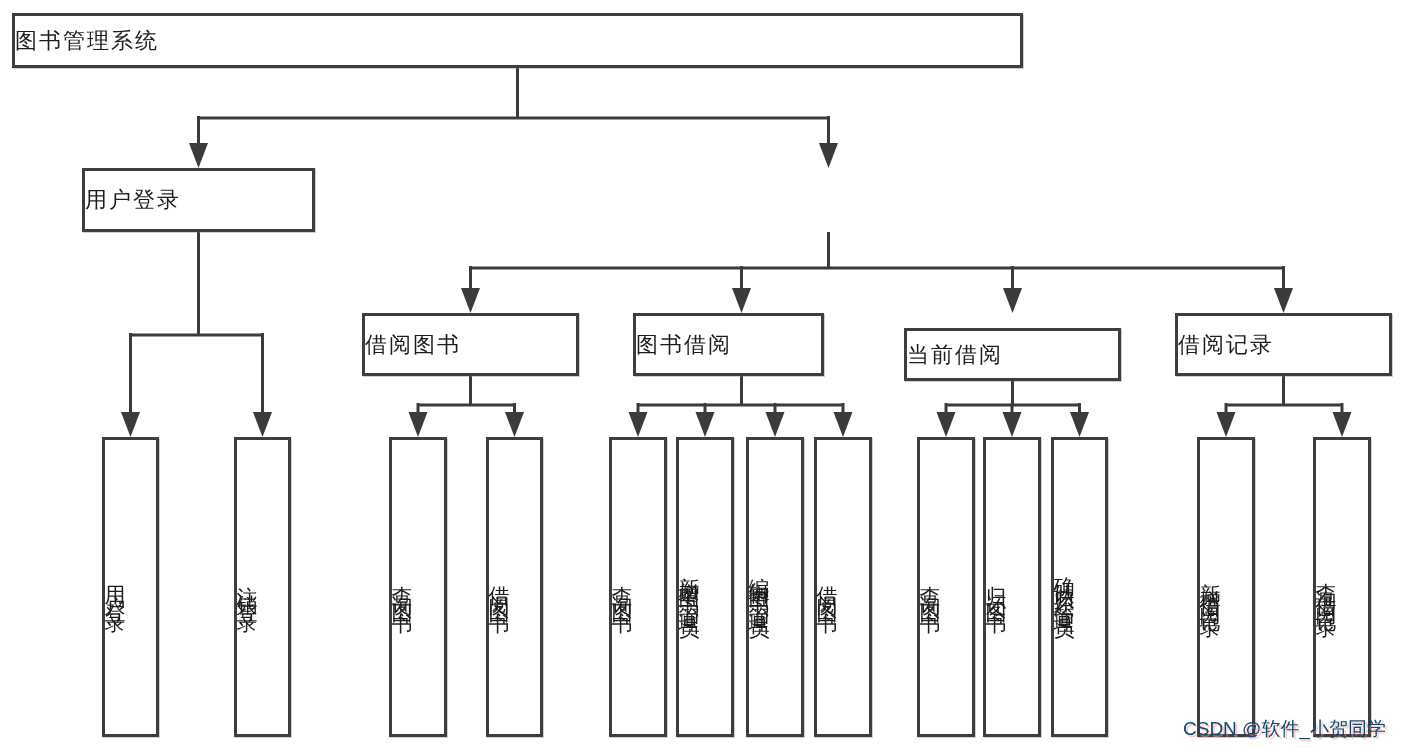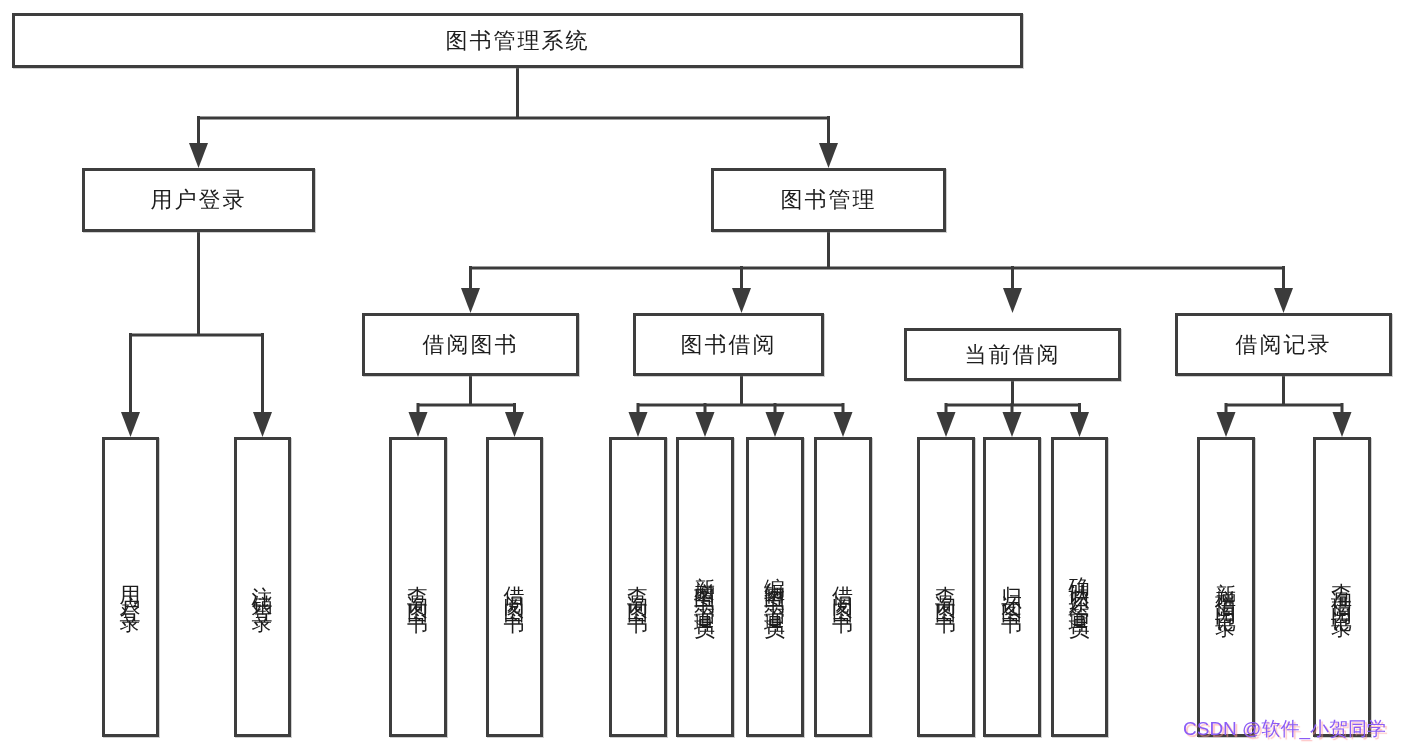--- a/index.html
+++ b/index.html
@@ -11,36 +11,36 @@
     overflow:hidden;
   }
   .connectors{position:absolute;left:0;top:0;width:1405px;height:747px;}
   .connectors path{stroke:#3b3b3b;stroke-width:3;fill:none;}
   .connectors polygon{fill:#3b3b3b;stroke:none;}
   .box{
     position:absolute;
     box-sizing:border-box;
     background:#ffffff;
     border:3px solid #3e3e3e;
-    display:flex;align-items:center;justify-content:center;
+    display:flex;align-items:center;justify-content:flex-start;
     box-shadow:1px 1px 0 rgba(120,120,120,0.35);
   }
   .hlbl{
     font-size:22px;color:#1d1d1d;letter-spacing:2px;white-space:nowrap;
   }
   .vlbl{
     writing-mode:vertical-rl;
     text-orientation:mixed;
     font-size:21px;color:#1d1d1d;
     letter-spacing:9px;
     line-height:1;
   }
   .watermark{
     position:absolute;left:1183px;top:716px;
-    font-size:19px;color:#8b5cf6;
+    font-size:19px;color:#0c4a6e;
     text-shadow:2px 2px 1px rgba(255,150,150,0.6);
     white-space:nowrap;
   }
 </style>
 </head>
 <body>
 
 <div class="stage">
 
   <svg class="connectors" viewBox="0 0 1405 747">
@@ -75,23 +75,20 @@
       <polygon points="1342,437 1332.5,412 1351.5,412"></polygon>
     </g>
   </svg>
 
   <div class="box" style="left:12px;top:13px;width:1011px;height:55px">
     <span class="hlbl">图书管理系统</span>
   </div>
 
   <div class="box" style="left:82px;top:168px;width:233px;height:64px">
     <span class="hlbl">用户登录</span>
-  </div>
-  <div class="box" style="left:711px;top:168px;width:235px;height:64px">
-    <span class="hlbl">图书管理</span>
   </div>
 
   <div class="box" style="left:362px;top:313px;width:217px;height:63px">
     <span class="hlbl">借阅图书</span>
   </div>
   <div class="box" style="left:633px;top:313px;width:191px;height:63px">
     <span class="hlbl">图书借阅</span>
   </div>
   <div class="box" style="left:904px;top:328px;width:217px;height:53px">
     <span class="hlbl">当前借阅</span>

